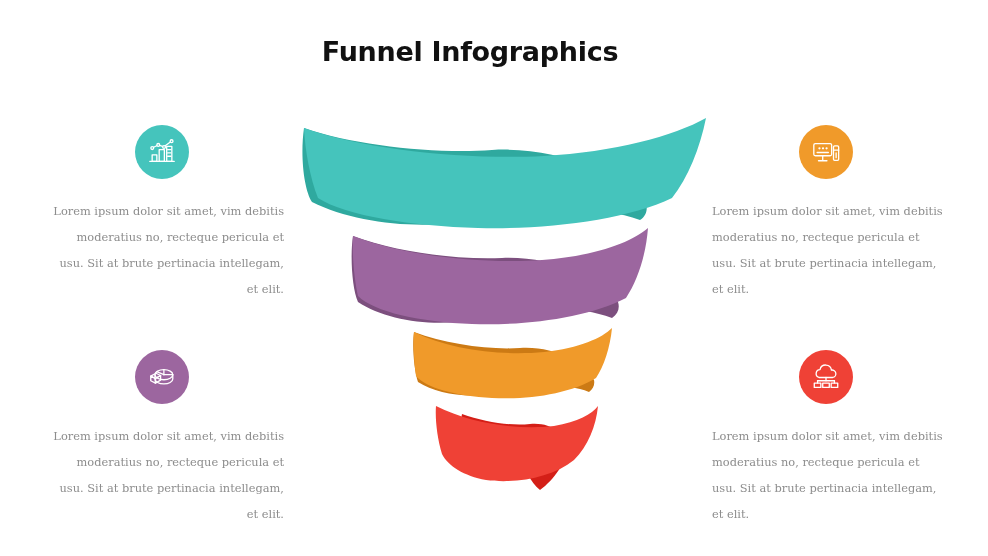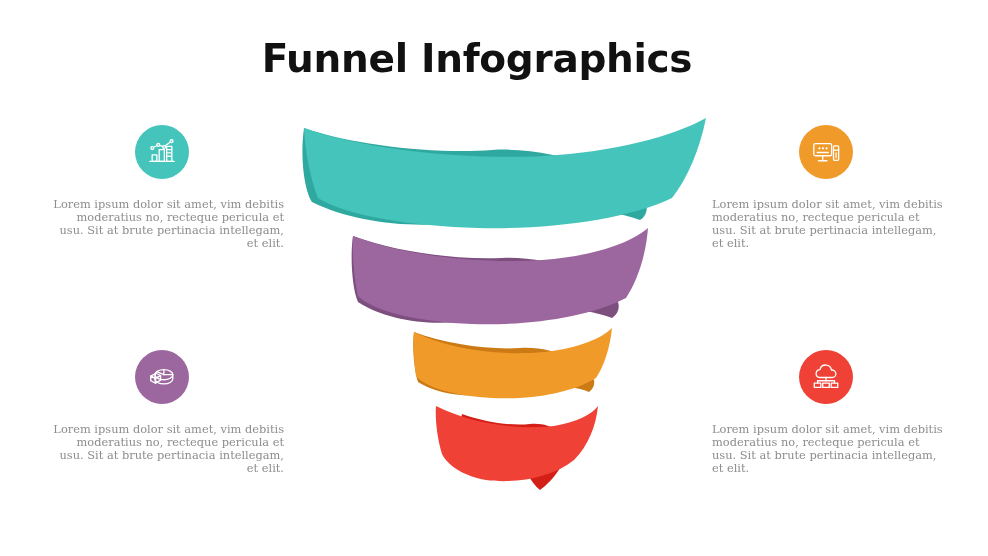--- a/index.html
+++ b/index.html
@@ -17,25 +17,25 @@
   .stage {
     position: relative;
     width: 988px;
     height: 556px;
   }
 
   
   .title {
     position: absolute;
     top: 36px;
-    left: 7px;
+    left: 0;
     width: 940px;
     text-align: center;
     font-family: "DejaVu Sans", sans-serif;
-    font-size: 39px;
+    font-size: 27px;
     font-weight: bold;
     color: #111111;
     letter-spacing: -0.3px;
   }
 
   
   .funnel {
     position: absolute;
     left: 296px;
     top: 106px;
@@ -60,21 +60,21 @@
   .ic-tr { left: 799px; top: 125px; }
   .ic-bl { left: 135px; top: 350px; }
   .ic-br { left: 799px; top: 350px; }
 
   
   .para {
     position: absolute;
     width: 232px;
     font-family: "DejaVu Serif", serif;
     font-size: 11.4px;
-    line-height: 13px;
+    line-height: 26px;
     color: #8d8d8d;
   }
   .para-left  { left: 52px;  text-align: right; }
   .para-right { left: 712px; text-align: left; }
   .p-tl { top: 198px; }
   .p-tr { top: 198px; }
   .p-bl { top: 423px; }
   .p-br { top: 423px; }
 </style>
 </head>

